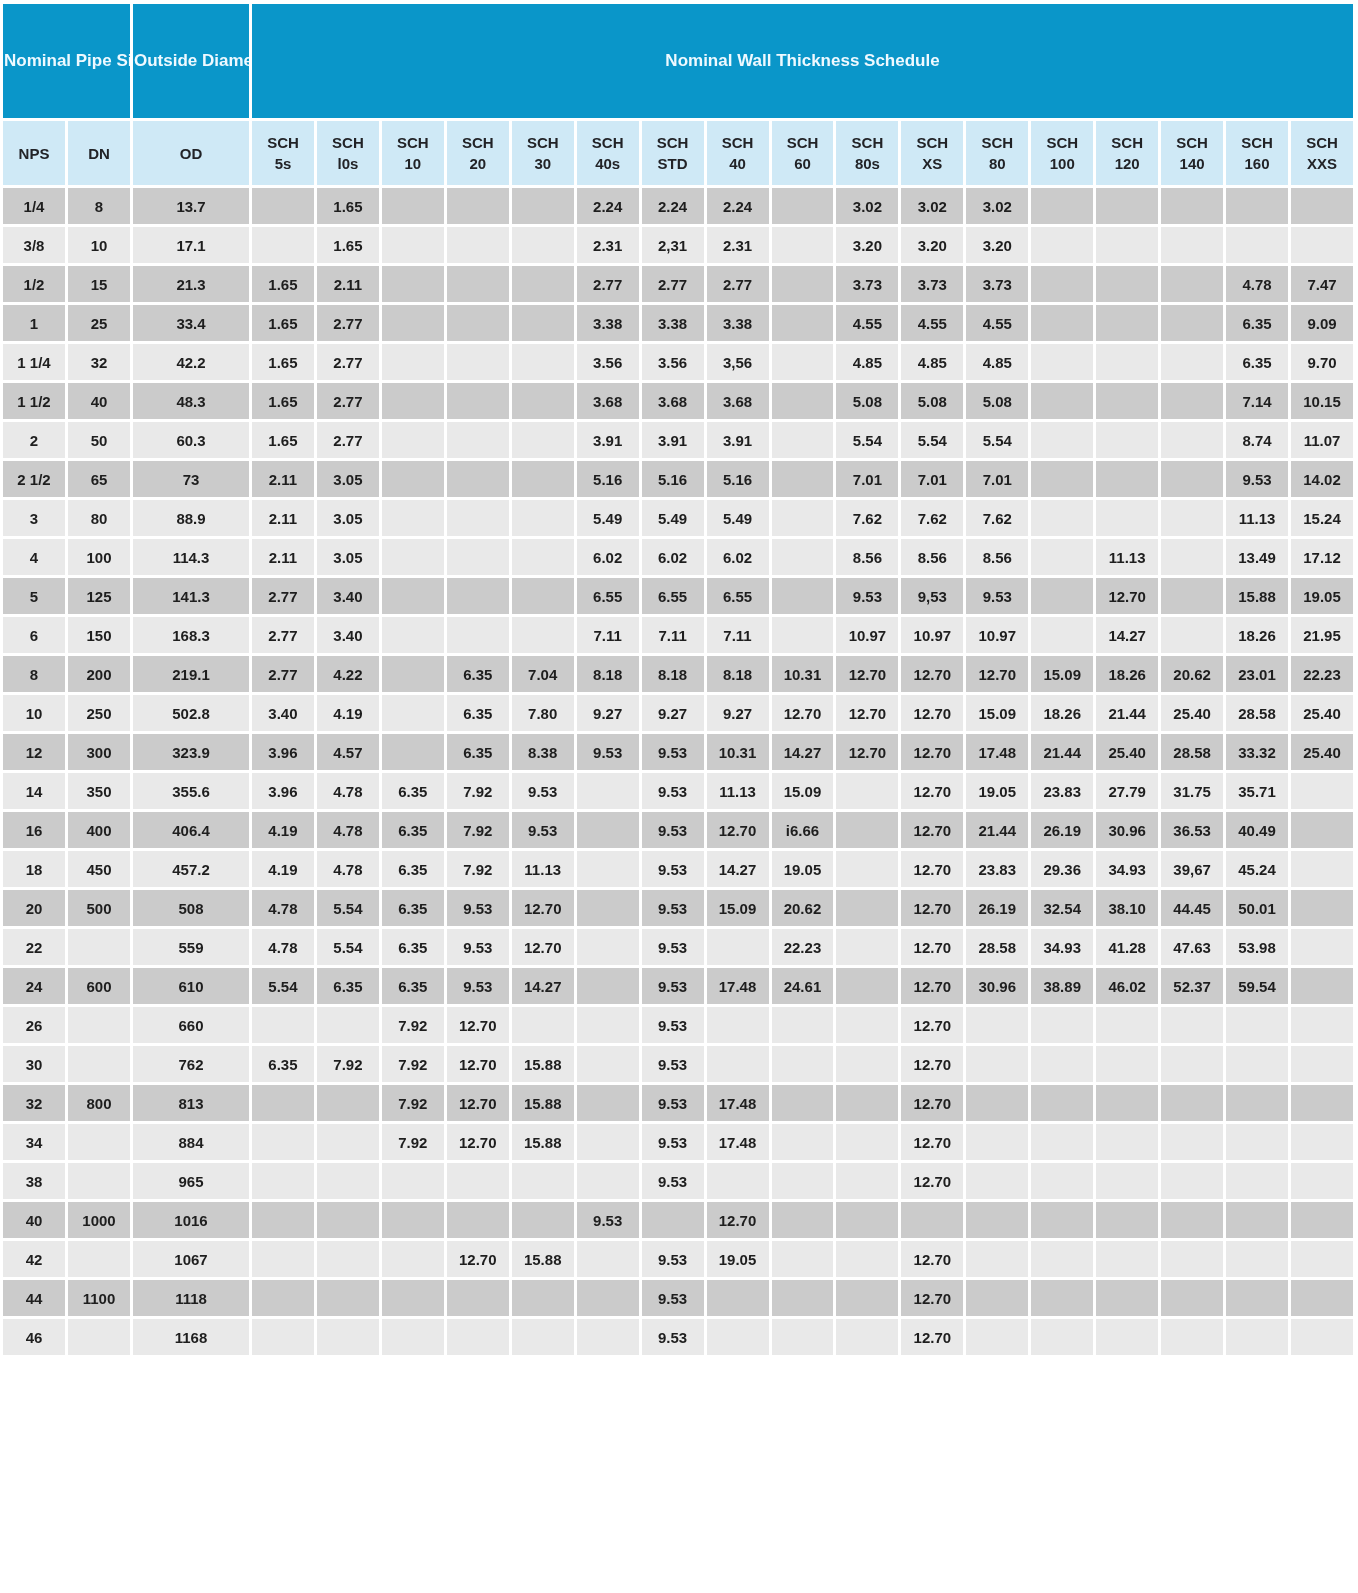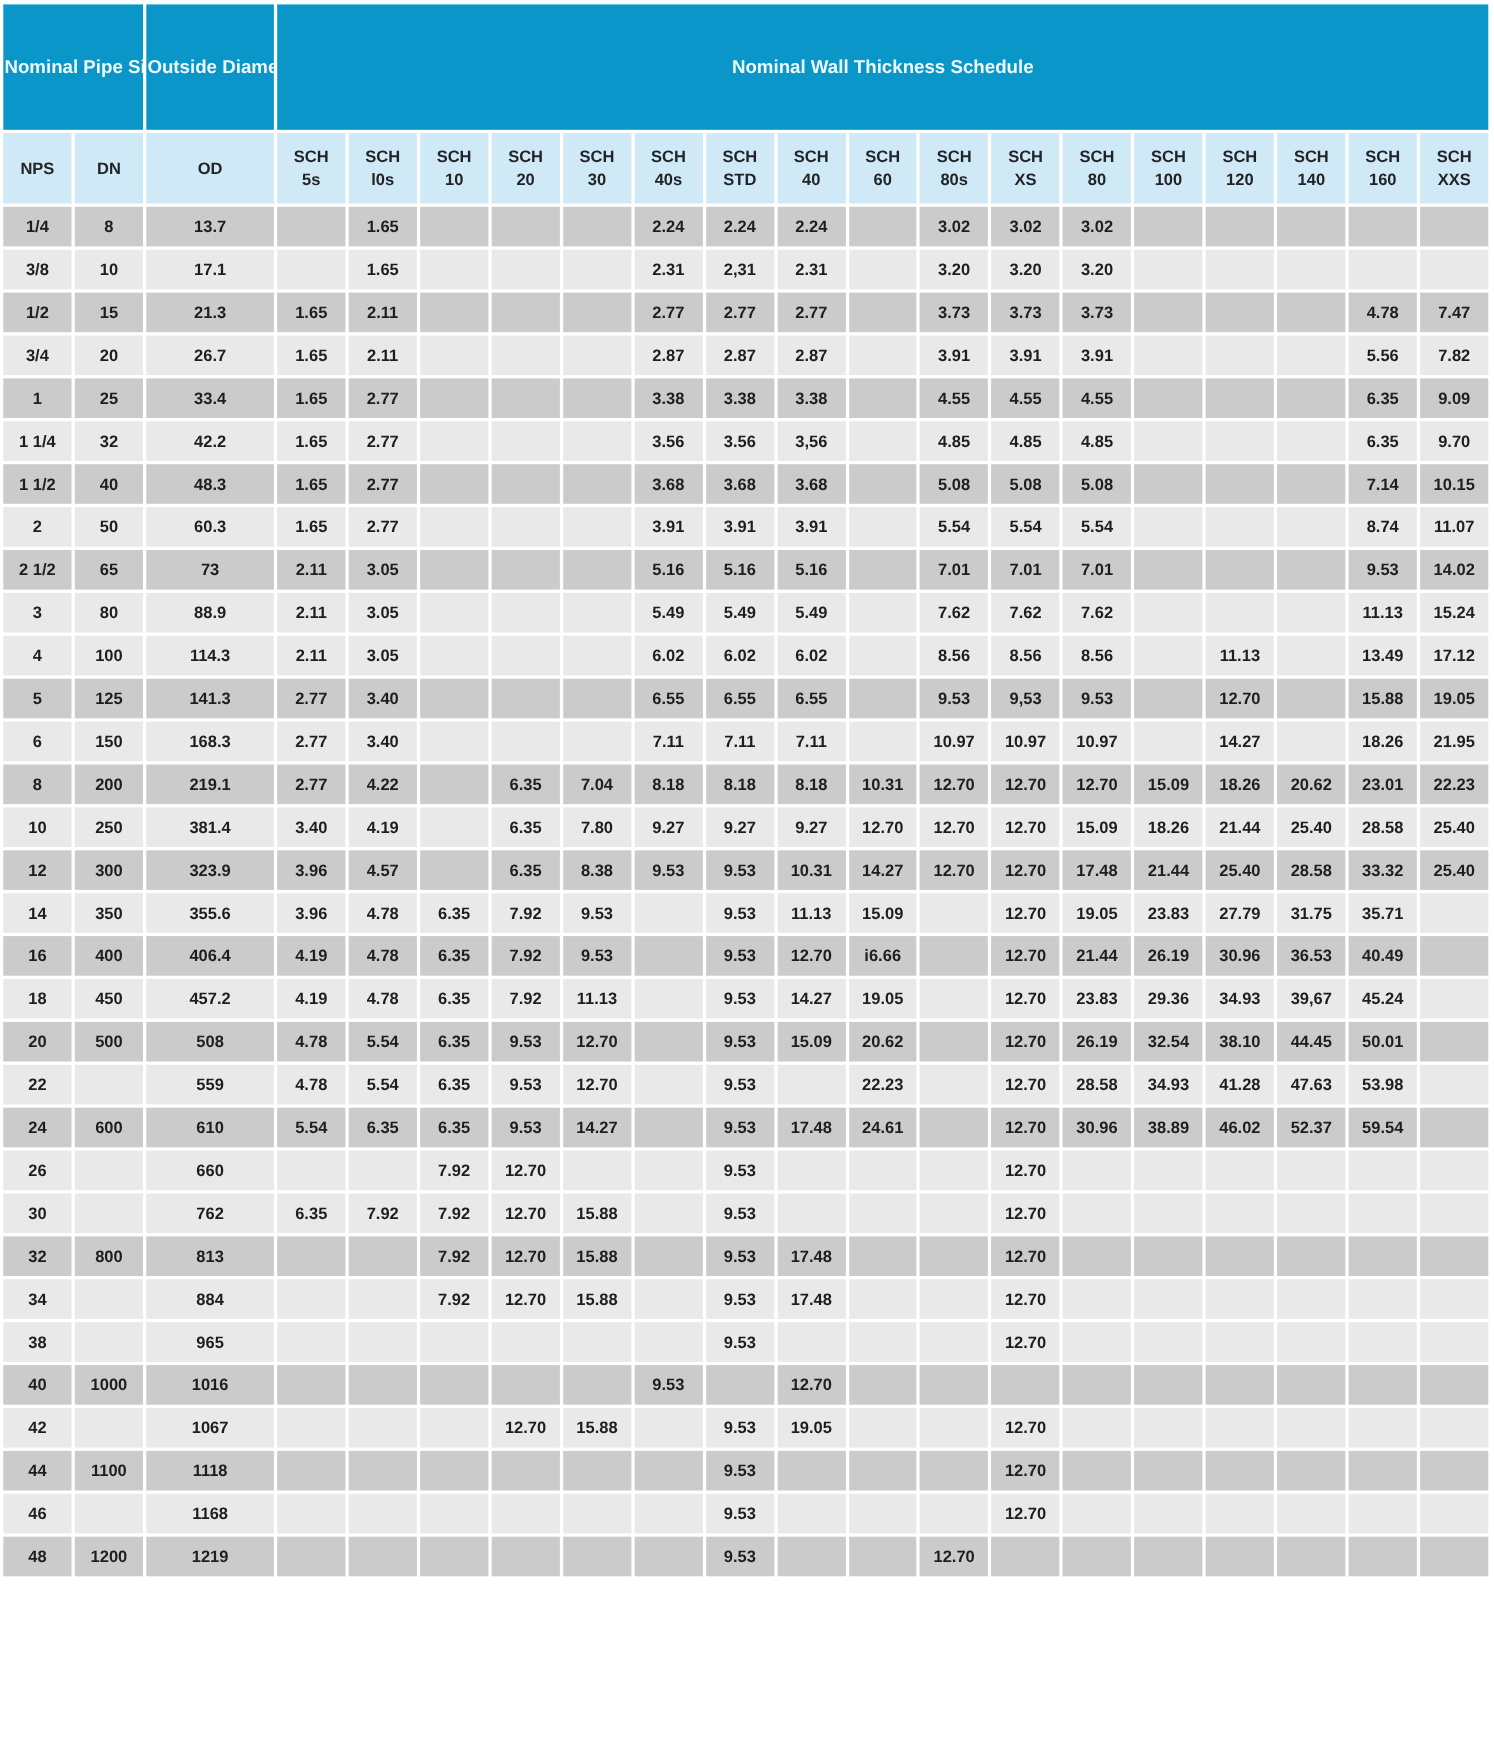--- a/index.html
+++ b/index.html
@@ -174,42 +174,20 @@
           <td></td>
           <td>3.73</td>
           <td>3.73</td>
           <td>3.73</td>
           <td></td>
           <td></td>
           <td></td>
           <td>4.78</td>
           <td>7.47</td>
         </tr>
-        <tr class="row-light">
-          <td>3/4</td>
-          <td>20</td>
-          <td>26.7</td>
-          <td>1.65</td>
-          <td>2.11</td>
-          <td></td>
-          <td></td>
-          <td></td>
-          <td>2.87</td>
-          <td>2.87</td>
-          <td>2.87</td>
-          <td></td>
-          <td>3.91</td>
-          <td>3.91</td>
-          <td>3.91</td>
-          <td></td>
-          <td></td>
-          <td></td>
-          <td>5.56</td>
-          <td>7.82</td>
-        </tr>
         <tr class="row-dark">
           <td>1</td>
           <td>25</td>
           <td>33.4</td>
           <td>1.65</td>
           <td>2.77</td>
           <td></td>
           <td></td>
           <td></td>
           <td>3.38</td>
@@ -419,21 +397,21 @@
           <td>12.70</td>
           <td>15.09</td>
           <td>18.26</td>
           <td>20.62</td>
           <td>23.01</td>
           <td>22.23</td>
         </tr>
         <tr class="row-light">
           <td>10</td>
           <td>250</td>
-          <td>381.4</td>
+          <td>502.8</td>
           <td>3.40</td>
           <td>4.19</td>
           <td></td>
           <td>6.35</td>
           <td>7.80</td>
           <td>9.27</td>
           <td>9.27</td>
           <td>9.27</td>
           <td>12.70</td>
           <td>12.70</td>
@@ -790,37 +768,15 @@
           <td></td>
           <td></td>
           <td>12.70</td>
           <td></td>
           <td></td>
           <td></td>
           <td></td>
           <td></td>
           <td></td>
         </tr>
-        <tr class="row-dark">
-          <td>48</td>
-          <td>1200</td>
-          <td>1219</td>
-          <td></td>
-          <td></td>
-          <td></td>
-          <td></td>
-          <td></td>
-          <td></td>
-          <td>9.53</td>
-          <td></td>
-          <td></td>
-          <td>12.70</td>
-          <td></td>
-          <td></td>
-          <td></td>
-          <td></td>
-          <td></td>
-          <td></td>
-          <td></td>
-        </tr>
       </tbody>
   </table>
 </div>
 
 </body></html>

